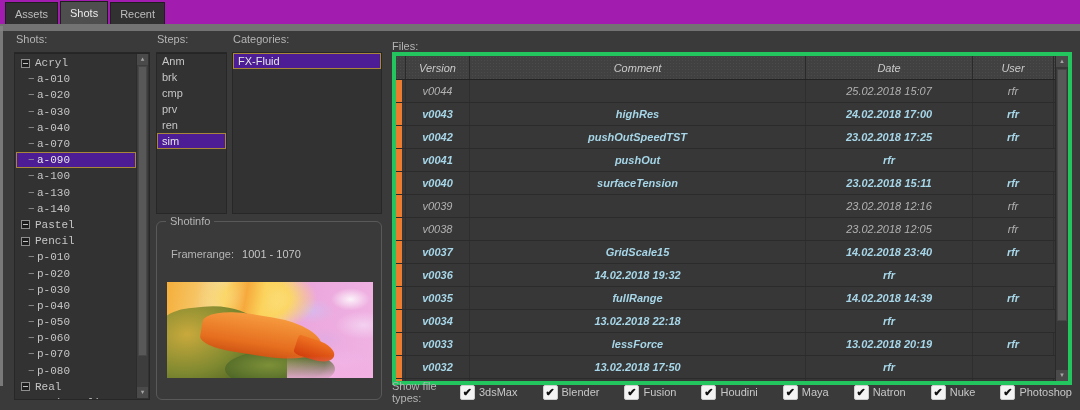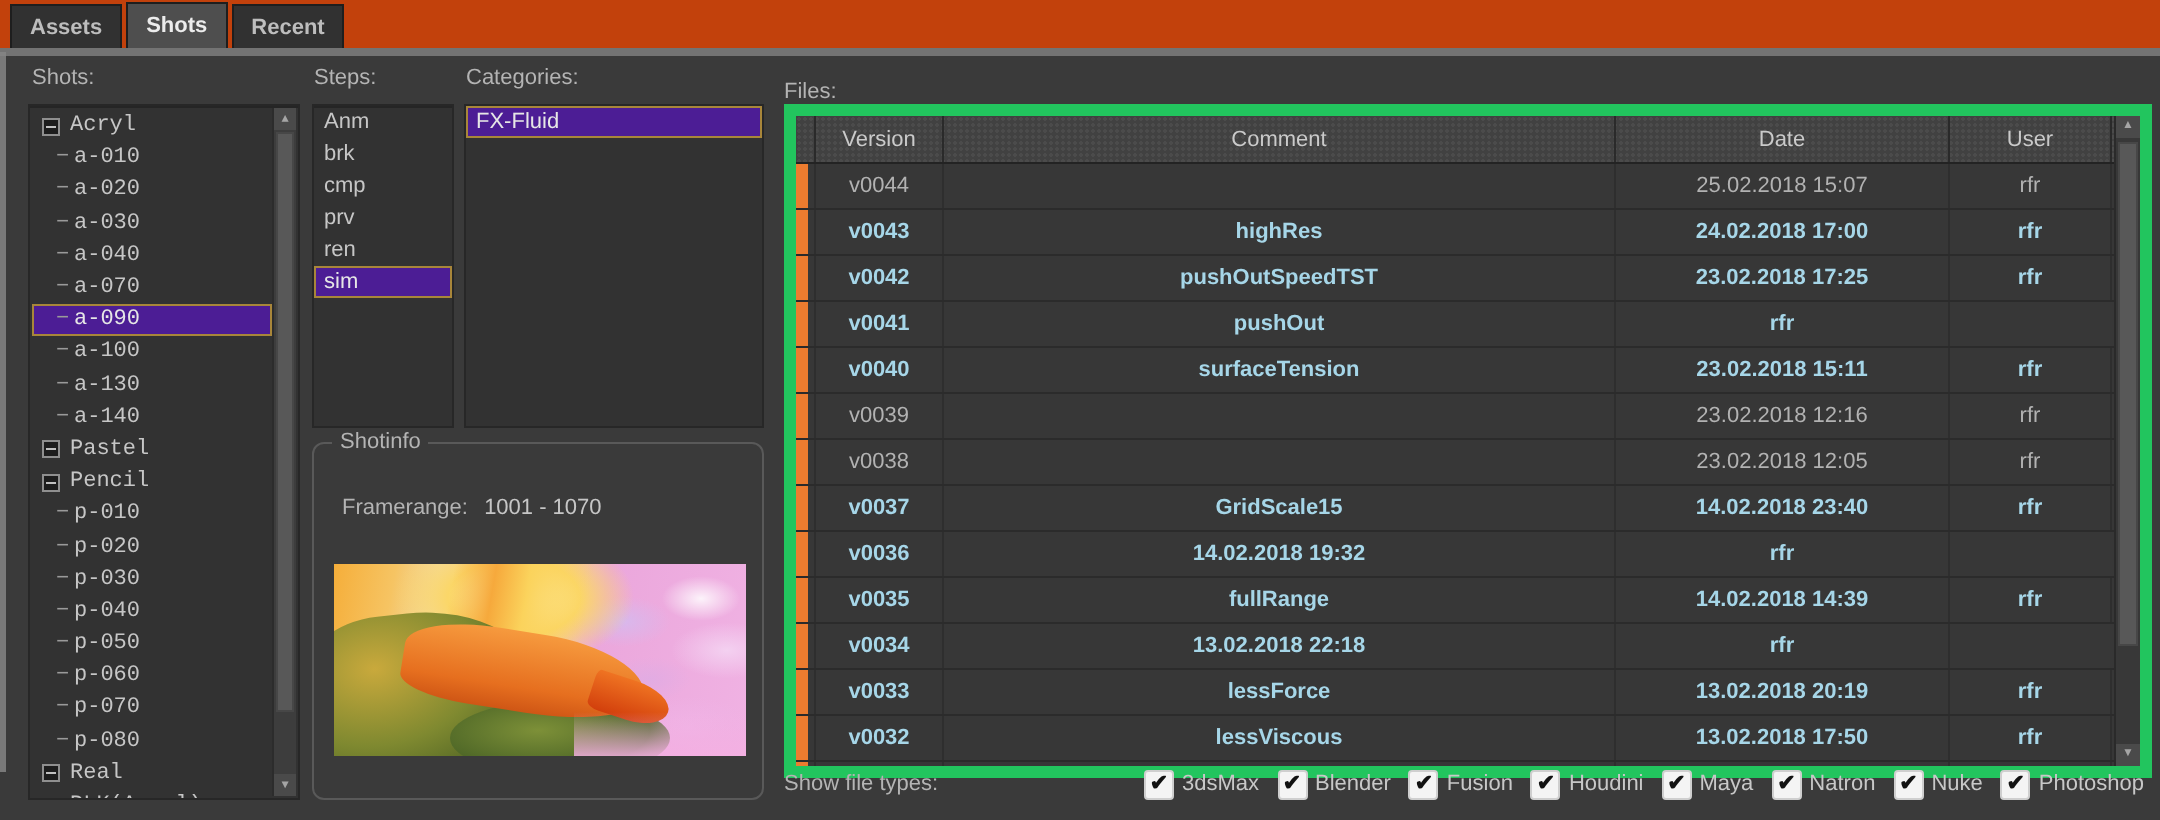--- a/index.html
+++ b/index.html
@@ -1,22 +1,22 @@
 <!DOCTYPE html>
 <html><head>
 <meta charset="utf-8">
 <style>
   html,body{margin:0;padding:0;background:#2a2a2a;}
   #app{position:relative;width:1080px;height:410px;background:#3a3a3a;
        font-family:"Liberation Sans",sans-serif;font-size:11px;color:#c6c6c6;
        overflow:hidden;user-select:none;}
 
   
-  .tabbar{position:absolute;top:0;left:0;right:0;height:24px;background:#c2410c;
-          border-bottom:4px solid #737373;display:flex;align-items:stretch;padding-left:5px;gap:2px;font-weight:bold;}
+  .tabbar{position:absolute;top:0;left:0;right:0;height:24px;background:#a21caf;
+          border-bottom:7px solid #737373;display:flex;align-items:stretch;padding-left:5px;gap:2px;}
   .tab{display:flex;align-items:center;padding:0 9px;background:#313131;color:#bdbdbd;
        border:1px solid #1e1e1e;border-bottom:none;margin-top:2px;cursor:default;}
   .tab.active{background:#4e4e4e;color:#ececec;margin-top:1px;}
 
   .edge-line{position:absolute;left:0;top:26px;width:3px;height:360px;background:#858585;opacity:.85;}
 
   .panel-label{position:absolute;color:#b4b4b4;}
 
   
   .listbox{position:absolute;background:#323232;border:1px solid #272727;
@@ -73,40 +73,40 @@
   .art-dragon{left:34px;top:34px;width:122px;height:40px;transform:rotate(9deg);
     background:linear-gradient(180deg,#f69a3e,#e66f1f 70%,#cf5615);
     border-radius:60% 70% 75% 45%/60% 90% 70% 40%;}
   .art-head{left:128px;top:58px;width:40px;height:20px;transform:rotate(18deg);
     background:linear-gradient(180deg,#ef7322,#d23f0c);border-radius:10% 90% 85% 30%/40% 90% 90% 30%;}
   .art-bottom-pink{left:120px;bottom:-4px;width:100px;height:26px;
     background:linear-gradient(to top,#f4b0e2,rgba(244,176,226,0));}
 
   
   #files-table{position:absolute;left:392px;top:52px;width:672px;height:325px;background:#84cc16;
-               border:6px solid #22c55e;overflow:hidden;}
+               border:4px solid #22c55e;overflow:hidden;font-style:italic;}
   .thead,.trow{display:grid;grid-template-columns:10px 64px 336px 167px 81px;}
   .thead{height:23px;background:#414141;
          background-image:radial-gradient(rgba(255,255,255,.05) 1px,transparent 1px);
          background-size:3px 3px;border-bottom:1px solid #232323;}
   .th{display:flex;align-items:center;justify-content:center;color:#cacaca;
       border-right:1px solid #2a2a2a;cursor:default;}
   .trow{height:22px;background:#373737;border-bottom:1px solid #2b2b2b;cursor:default;}
   .td{display:flex;align-items:center;justify-content:center;color:#b2b2b2;
       border-right:1px solid #2e2e2e;overflow:hidden;white-space:nowrap;}
   .td.c-ind{background:linear-gradient(to right,#ed7c2f 0,#ed7c2f 6px,#373737 6px);}
   .trow.published .td{color:#a6d6e8;font-weight:bold;}
   .trow.published .td.c-ind{color:transparent;}
   #files-table .vscroll{top:0;bottom:0;right:0;width:12px;background:#383838;border-left:1px solid #2a2a2a;}
   #files-table .sb-thumb{top:13px;height:250px;}
 
   
   .filterbar{position:absolute;left:392px;right:8px;top:381px;height:22px;display:flex;align-items:center;}
   .filter-label{color:#b4b4b4;}
-  .checks{margin-left:auto;display:flex;align-items:center;gap:9px;}
+  .checks{margin-left:auto;display:flex;align-items:center;gap:25px;}
   .filetype{display:flex;align-items:center;gap:4px;color:#c8c8c8;cursor:default;}
   .checkbox{width:13px;height:13px;background:#f4f4f4;border:1px solid #cfcfcf;border-radius:2px;
             color:#121212;font-size:11px;line-height:12px;text-align:center;font-weight:bold;flex:0 0 auto;}
   .checked .checkbox::before{content:"\2714";}
 </style>
 </head>
 <body>
 
 <div id="app">
 
@@ -426,21 +426,20 @@
           <div class="td c-ind"></div>
           <div class="td c-version">v0033</div>
           <div class="td c-comment">lessForce</div>
           <div class="td c-date">13.02.2018 20:19</div>
           <div class="td c-user">rfr</div>
         </div>
 
         <div class="trow published">
           <div class="td c-ind"></div>
           <div class="td c-version">v0032</div>
-          <div class="td c-comment">lessViscous</div>
           <div class="td c-date">13.02.2018 17:50</div>
           <div class="td c-user">rfr</div>
         </div>
 
         <div class="trow published">
           <div class="td c-ind"></div>
           <div class="td c-version">v0031</div>
           <div class="td c-comment">moreViscous</div>
           <div class="td c-date">13.02.2018 16:59</div>
           <div class="td c-user">rfr</div>

